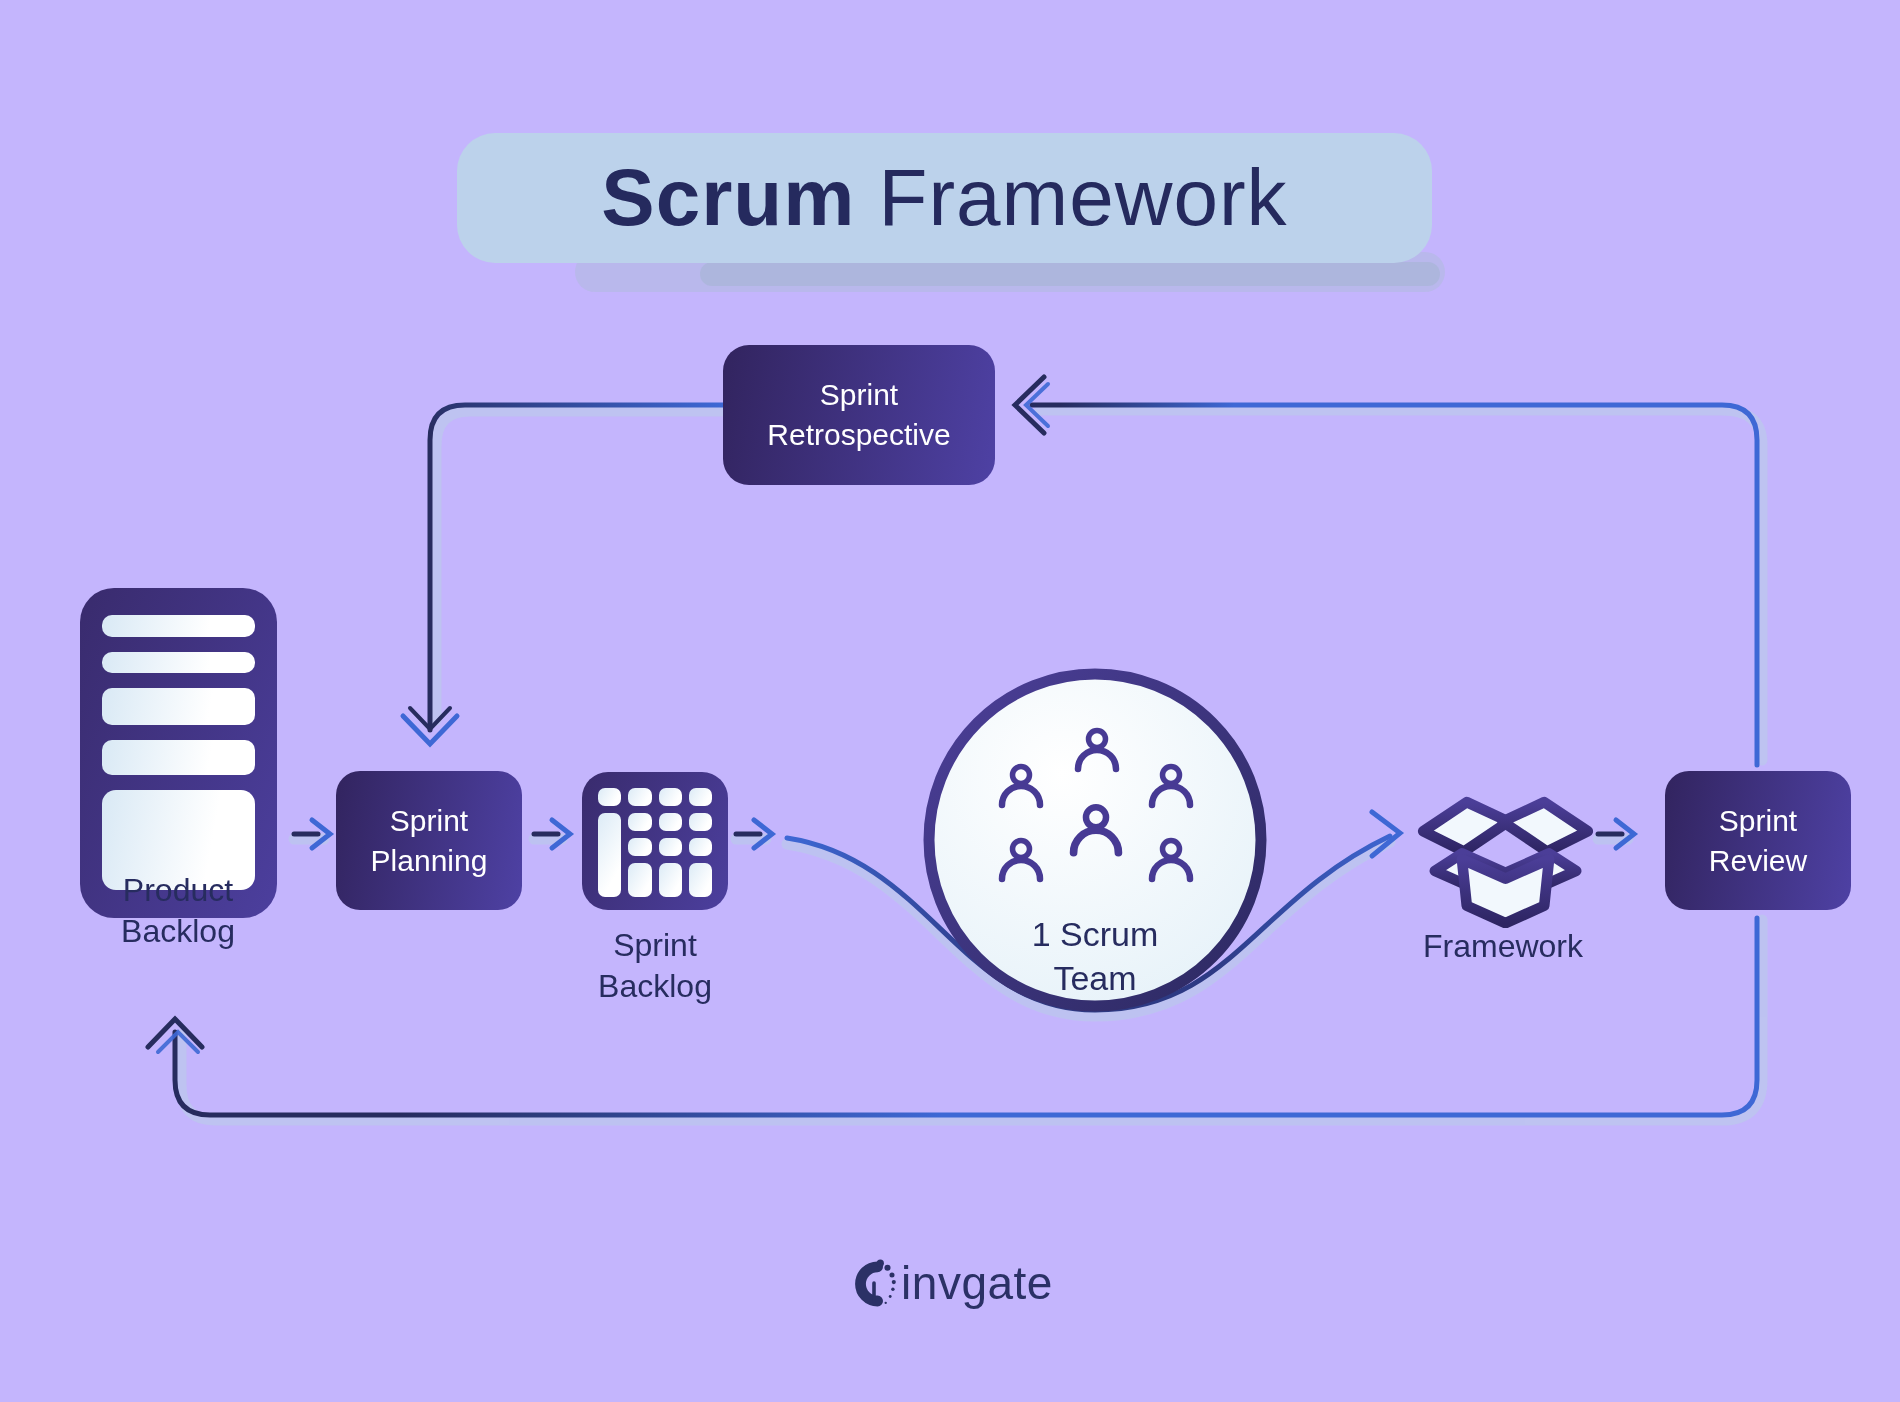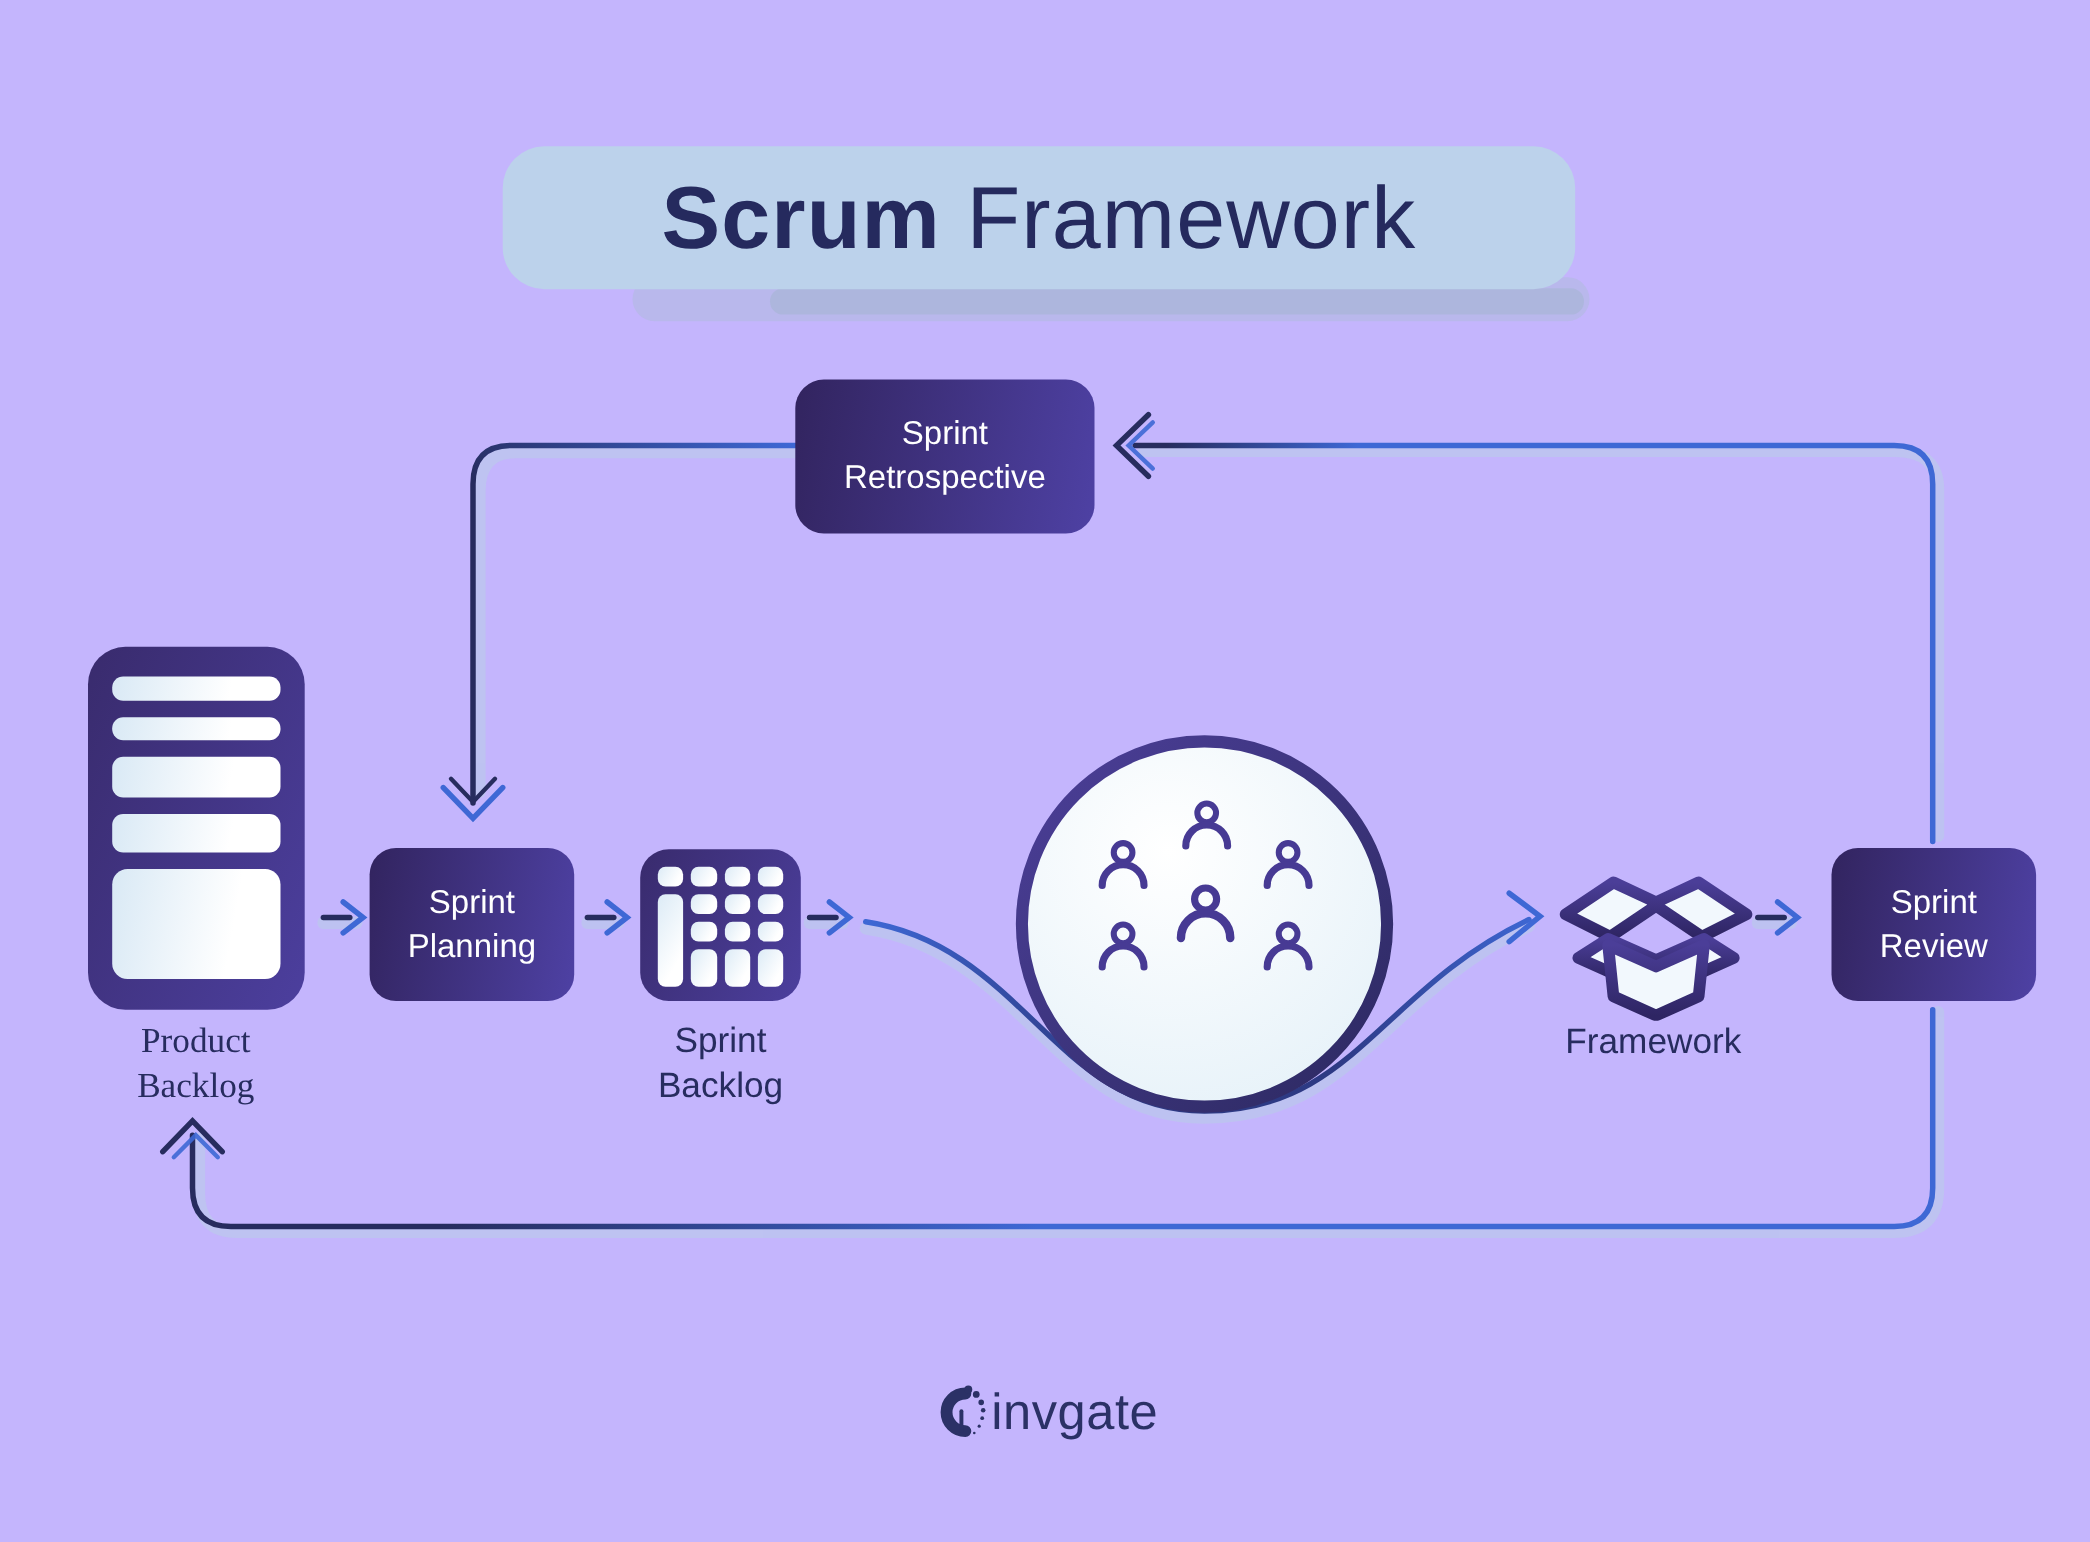--- a/index.html
+++ b/index.html
@@ -19,21 +19,21 @@
   
   .pbox{background:linear-gradient(100deg,#32245f 0%,#4e41a4 100%);border-radius:26px;color:#fff;
         display:flex;align-items:center;justify-content:center;text-align:center;
         font-size:30px;line-height:1.32;}
   .box-retro{left:723px;top:345px;width:272px;height:140px;}
   .box-plan{left:336px;top:771px;width:186px;height:139px;border-radius:24px;}
   .box-review{left:1665px;top:771px;width:186px;height:139px;border-radius:24px;}
 
   
   .nlabel{font-size:32px;line-height:1.28;text-align:center;color:#272c5f;}
-  .lbl-product{left:58px;top:925px;width:240px;font-family:Liberation Serif, serif;}
+  .lbl-product{left:58px;top:870px;width:240px;}
   .lbl-sprintbacklog{left:535px;top:925px;width:240px;}
   .lbl-increment{left:1383px;top:926px;width:240px;}
 
   
   .pb-icon{left:80px;top:588px;width:197px;height:330px;border-radius:34px;
            background:linear-gradient(115deg,#392b6d 0%,#4c3f9e 100%);
            display:flex;flex-direction:column;padding:27px 22px 28px 22px;box-sizing:border-box;gap:15px;}
   .pb-bar{background:linear-gradient(100deg,#d9e9f5 0%,#ffffff 70%);border-radius:10px;width:100%;}
 
   
@@ -203,20 +203,22 @@
       </g>
     </defs>
     <circle cx="182" cy="182" r="166" fill="url(#teamFill)" stroke="url(#teamRing)" stroke-width="11"></circle>
     <use href="#person" transform="translate(184,96)"></use>
     <use href="#person" transform="translate(108,132)"></use>
     <use href="#person" transform="translate(258,132)"></use>
     <use href="#person" transform="translate(183,177) scale(1.18)"></use>
     <use href="#person" transform="translate(108,206)"></use>
     <use href="#person" transform="translate(258,206)"></use>
   </svg>
+  <div class="abs team-text ml">1 Scrum
+Team</div>
 
 
   <svg class="abs" style="left:1408px;top:778px" width="195" height="150" viewBox="0 0 200 155">
     <defs>
       <linearGradient id="boxStroke" x1="0" y1="0" x2="0" y2="1">
         <stop offset="0" stop-color="#4b3e98"></stop>
           <stop offset="1" stop-color="#2e2563"></stop>
       </linearGradient>
     </defs>
     <g stroke="url(#boxStroke)" stroke-width="11" stroke-linejoin="round" fill="#f2f8fd">

